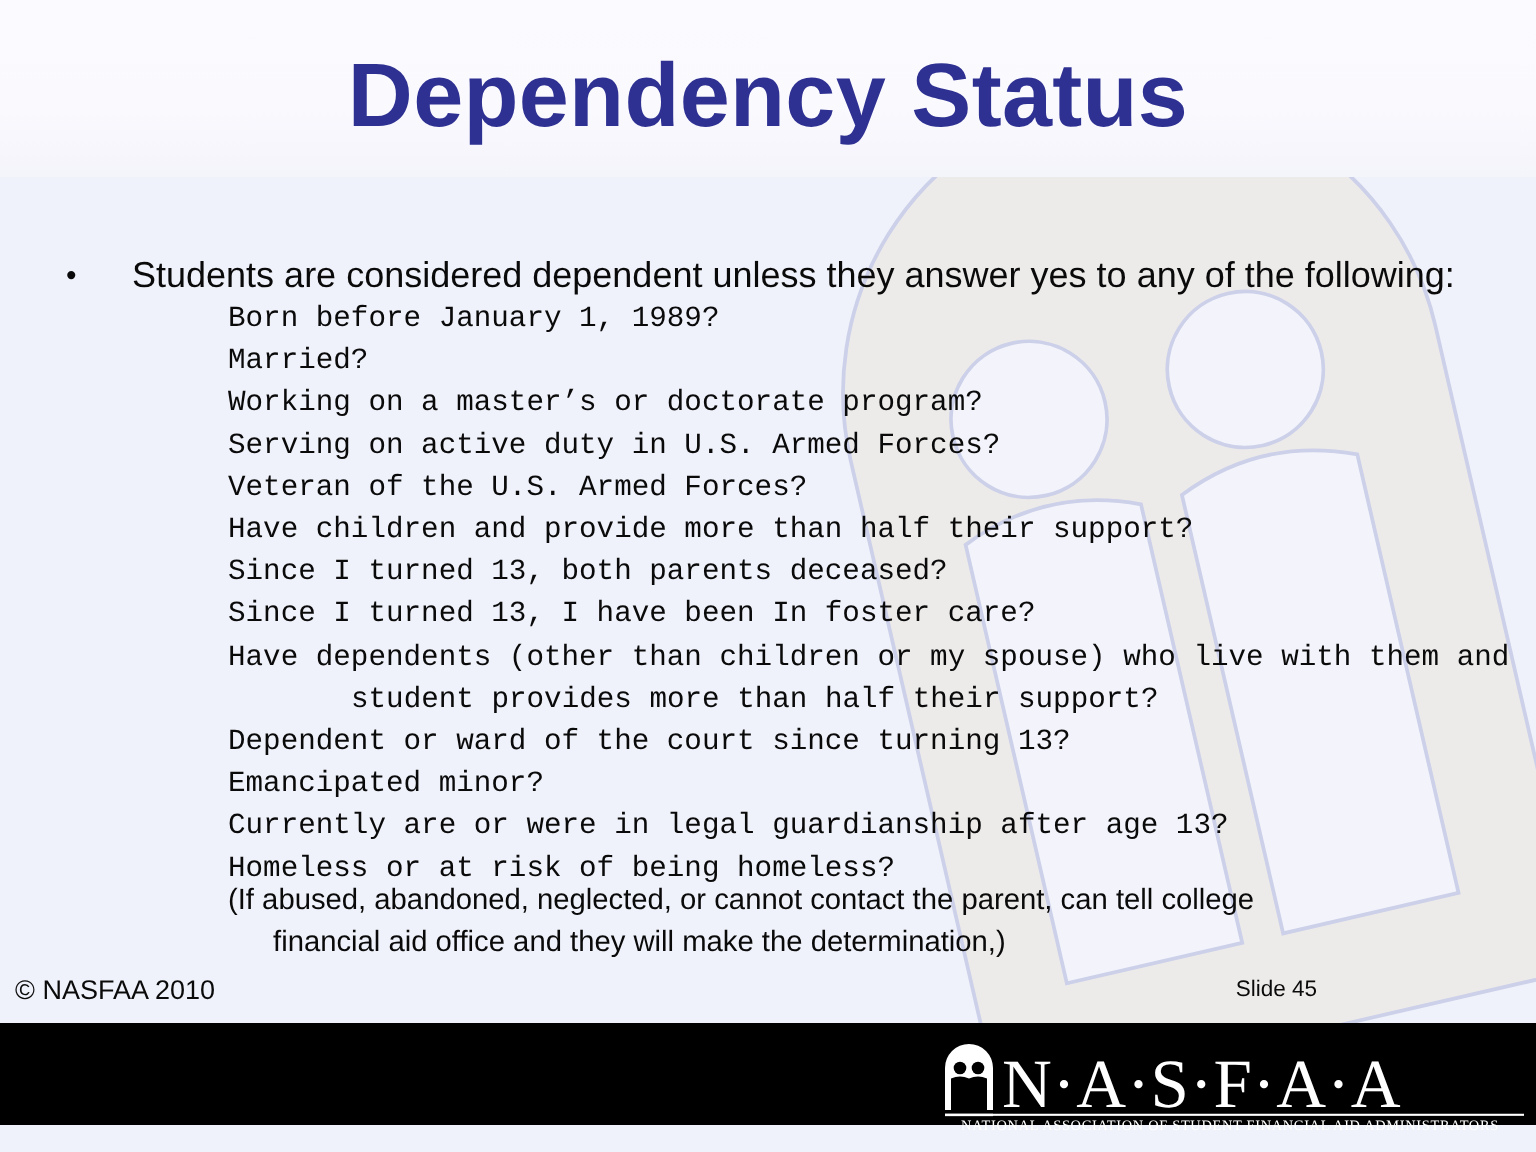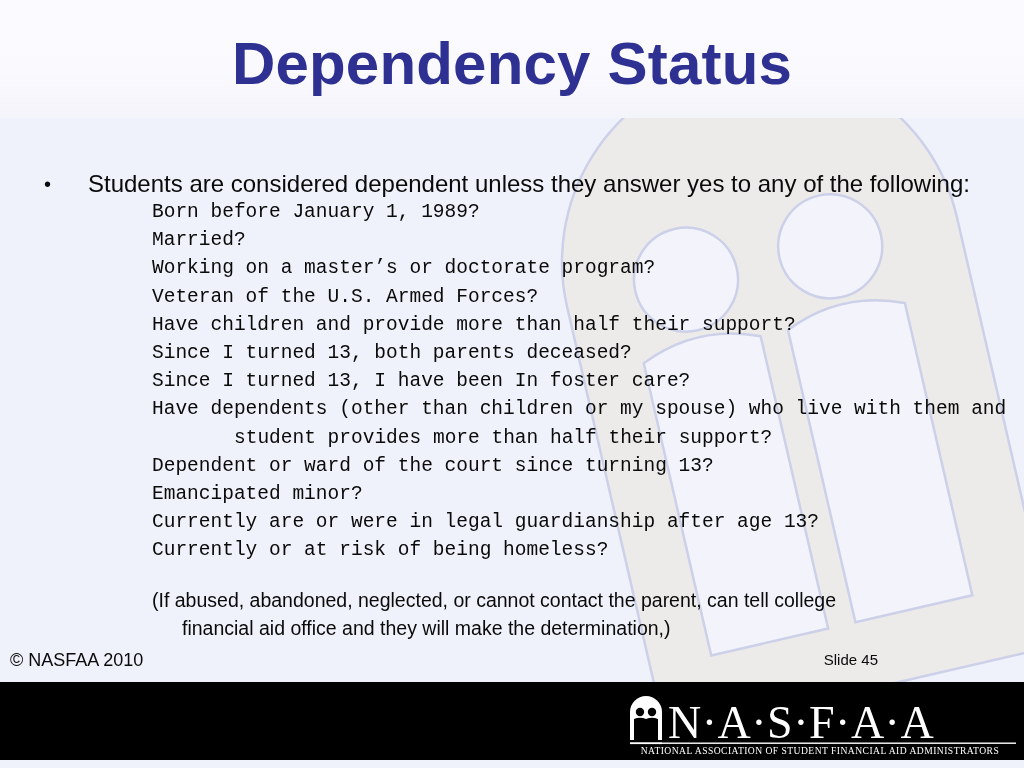--- a/index.html
+++ b/index.html
@@ -158,21 +158,21 @@
     color: #0a0a0a;
     font-weight: 500;
   }
 
   
   .logo-bar {
     position: absolute;
     left: 0;
     top: 682px;
     width: 1024px;
-    height: 78px;
+    height: 68px;
     background: #000000;
     z-index: 4;
     padding-left: 8px;
   }
 
   .nasfaa-logo {
     position: absolute;
     right: 8px;
     top: 8px;
     width: 392px;
@@ -210,32 +210,33 @@
 
     <div class="bullet-row">
       <span class="bullet-dot">•</span>
       <span class="bullet-text">Students are considered dependent unless they answer yes to any of the following:</span>
     </div>
 
     <ul class="sub-list">
       <li>Born before January 1, 1989?</li>
       <li>Married?</li>
       <li>Working on a master’s or doctorate program?</li>
+      <li>Serving on active duty in U.S. Armed Forces?</li>
       <li>Veteran of the U.S. Armed Forces?</li>
       <li>Have children and provide more than half their support?</li>
       <li>Since I turned 13, both parents deceased?</li>
       <li>Since I turned 13, I have been In foster care?</li>
       <li class="wrapped">
         <span>Have dependents (other than children or my spouse) who live with them and</span>
         <span class="cont">student provides more than half their support?</span>
       </li>
       <li>Dependent or ward of the court since turning 13?</li>
       <li>Emancipated minor?</li>
       <li>Currently are or were in legal guardianship after age 13?</li>
-      <li>Currently or at risk of being homeless?</li>
+      <li>Homeless or at risk of being homeless?</li>
     </ul>
 
     <div class="note">
       <span>(If abused, abandoned, neglected, or cannot contact the parent, can tell college</span>
       <span class="note-line2">financial aid office and they will make the determination,)</span>
     </div>
   </div>
 
   <div class="footer-row">
     <div class="copyright">© NASFAA 2010</div>

